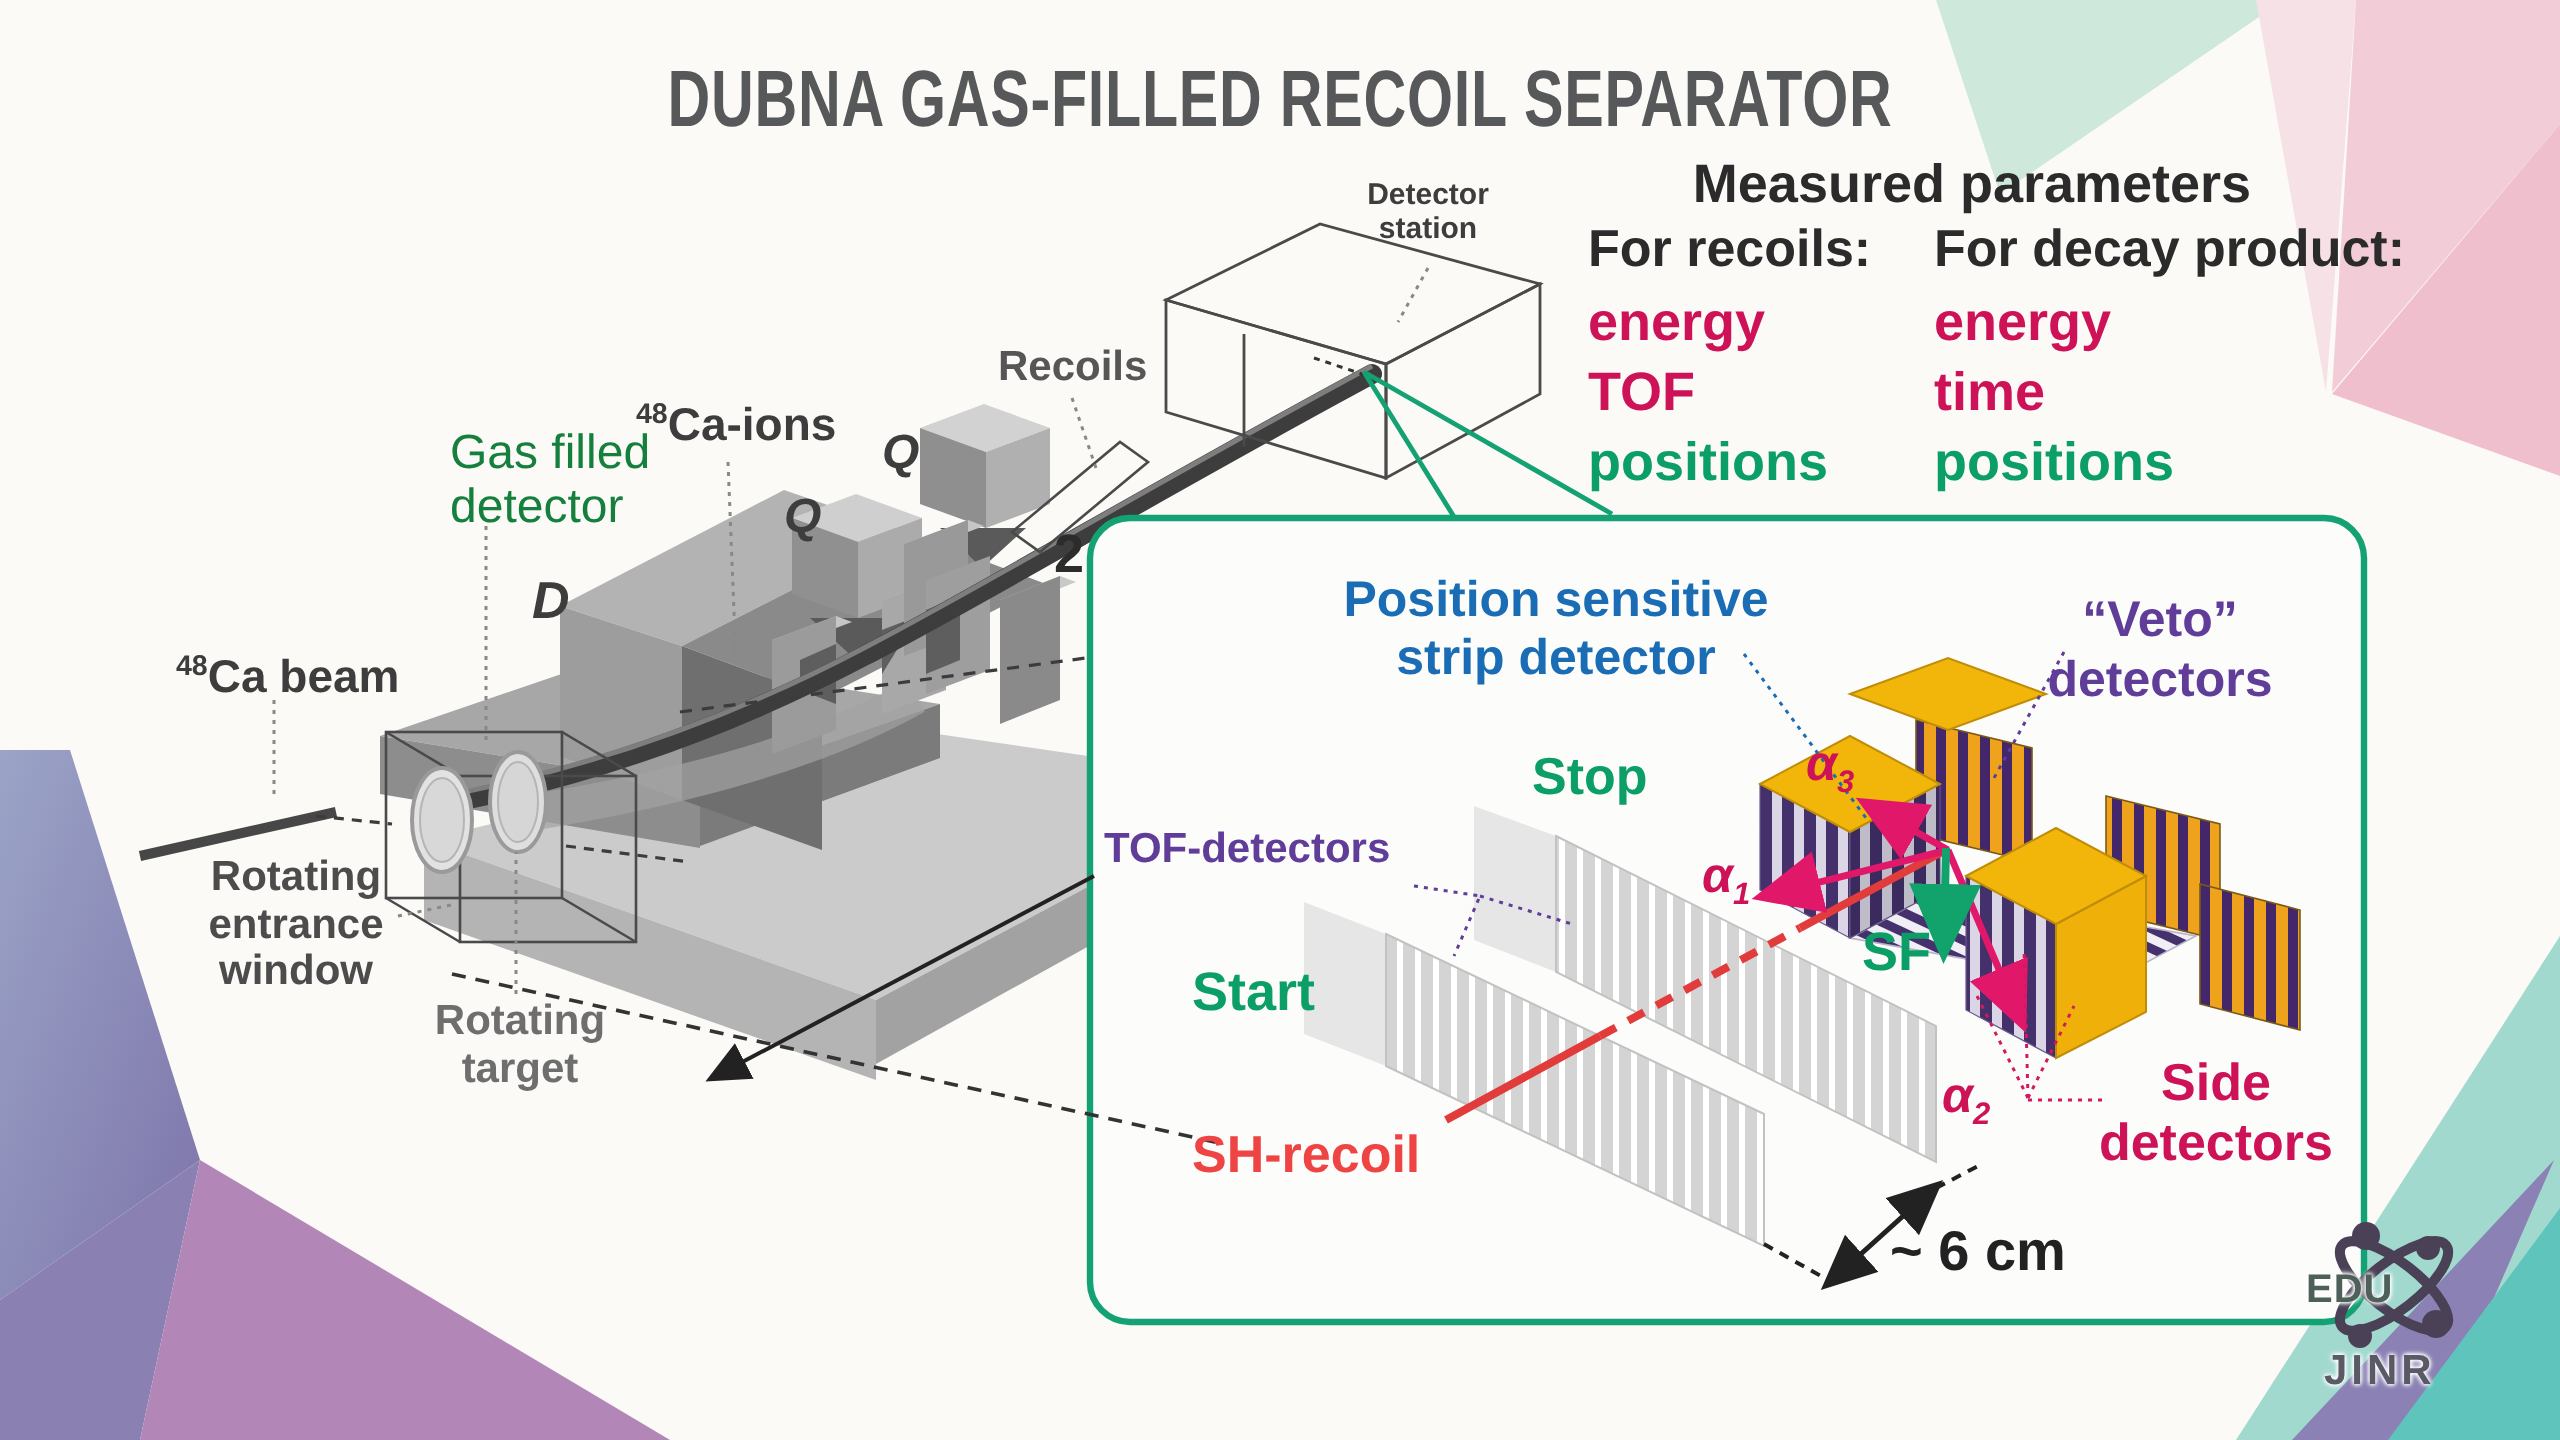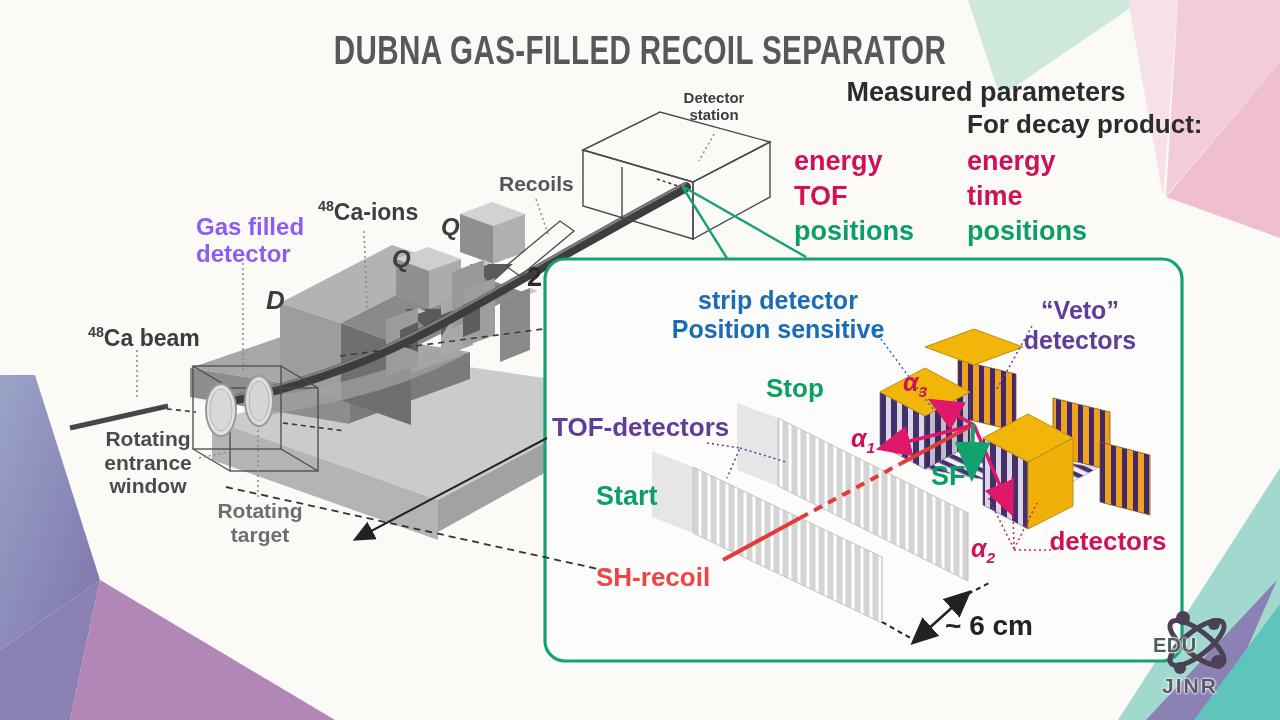--- a/index.html
+++ b/index.html
@@ -4,21 +4,21 @@
 <style>
   html,body{margin:0;padding:0;background:#888;}
   .slide{position:relative;width:1280px;height:720px;background:#fbfaf7;overflow:hidden;
          font-family:"Liberation Sans",sans-serif;}
   .layer{position:absolute;left:0;top:0;width:1280px;height:720px;}
   .lbl{position:absolute;font-weight:700;line-height:1.12;white-space:nowrap;}
   .ctr{text-align:center;}
   .it{font-style:italic;}
   .title{left:0;top:28px;width:1280px;text-align:center;font-size:40px;font-weight:700;
          color:#57585a;transform:scaleX(.74);letter-spacing:.5px;}
-  .gray-light{color:#8b5cf6;font-weight:700;font-size:24px;}
+  .gray-light{color:#15803d;font-weight:400;font-size:24px;margin-left:29px;}
   .dark{color:#3d3d3d;}
   .crimson{color:#ce1257;}
   .green{color:#0b9e66;}
   .purple{color:#5f3d99;}
   .blue{color:#1a6cb5;}
   .orange{color:#ef4444;}
   sup{font-size:62%;vertical-align:super;line-height:0;}
   sub{font-size:62%;vertical-align:sub;line-height:0;}
   .logo-txt{position:absolute;font-weight:700;
             text-shadow:0 0 2px #fff,0 0 2px #fff,0 0 3px #fff;}
@@ -252,20 +252,21 @@
       <circle cx="1183" cy="618" r="7"></circle>
         <circle cx="1214" cy="624" r="6"></circle>
       <circle cx="1180" cy="668" r="6"></circle>
         <circle cx="1218" cy="662" r="7"></circle>
     </g>
   </svg>
 
   <div class="lbl title">DUBNA GAS-FILLED RECOIL SEPARATOR</div>
 
   <div class="lbl ctr" style="left:838px;top:77px;width:296px;font-size:27px;color:#2b2b2b;">Measured parameters</div>
+  <div class="lbl" style="left:794px;top:110px;font-size:26px;color:#2b2b2b;">For recoils:</div>
   <div class="lbl" style="left:967px;top:110px;font-size:26px;color:#2b2b2b;">For decay product:</div>
   <div class="lbl crimson" style="left:794px;top:146px;font-size:27px;">energy</div>
   <div class="lbl crimson" style="left:794px;top:181px;font-size:27px;">TOF</div>
   <div class="lbl green" style="left:794px;top:216px;font-size:27px;">positions</div>
   <div class="lbl crimson" style="left:967px;top:146px;font-size:27px;">energy</div>
   <div class="lbl crimson" style="left:967px;top:181px;font-size:27px;">time</div>
   <div class="lbl green" style="left:967px;top:216px;font-size:27px;">positions</div>
 
   <div class="lbl gray-light" style="left:196px;top:214px;">
     <div>Gas filled</div>
@@ -286,36 +287,37 @@
     <div>entrance</div>
     <div>window</div>
   </div>
   <div class="lbl ctr" style="left:210px;top:499px;width:100px;font-size:21px;color:#6e6e6e;">
     <div>Rotating</div>
     <div>target</div>
   </div>
   <div class="lbl" style="left:527px;top:262px;font-size:27px;color:#2c2c2c;">2</div>
 
   <div class="lbl ctr blue" style="left:646px;top:286px;width:264px;font-size:25px;line-height:1.16;">
+    <div>Position sensitive</div>
     <div>strip detector</div>
-    <div>Position sensitive</div>
   </div>
   <div class="lbl ctr purple" style="left:1016px;top:295px;width:128px;font-size:25px;line-height:1.2;">
     <div>“Veto”</div>
     <div>detectors</div>
   </div>
   <div class="lbl green" style="left:766px;top:374px;font-size:26px;">Stop</div>
-  <div class="lbl purple" style="left:552px;top:413px;font-size:26px;">TOF-detectors</div>
+  <div class="lbl purple" style="left:552px;top:413px;font-size:21px;">TOF-detectors</div>
   <div class="lbl green" style="left:596px;top:481px;font-size:27px;">Start</div>
   <div class="lbl orange" style="left:596px;top:563px;font-size:26px;">SH-recoil</div>
   <div class="lbl crimson it" style="left:851px;top:424px;font-size:25px;"><span>α</span><sub>1</sub></div>
   <div class="lbl crimson it" style="left:971px;top:500px;font-size:25px;margin-top:34px;"><span>α</span><sub>2</sub></div>
   <div class="lbl crimson it" style="left:903px;top:368px;font-size:25px;"><span>α</span><sub>3</sub></div>
   <div class="lbl green" style="left:931px;top:461px;font-size:27px;">SF</div>
   <div class="lbl ctr crimson" style="left:1038px;top:527px;width:140px;font-size:26px;line-height:1.15;">
+    <div>Side</div>
     <div>detectors</div>
   </div>
   <div class="lbl" style="left:945px;top:610px;font-size:28px;color:#222;">~ 6 cm</div>
 
   <div class="logo-txt" style="left:1153px;top:634px;font-size:20px;color:#4e605a;letter-spacing:.5px;">EDU</div>
   <div class="logo-txt" style="left:1162px;top:674px;font-size:21px;color:#5a5a66;letter-spacing:2px;">JINR</div>
 
 </div>
 
 </body></html>

